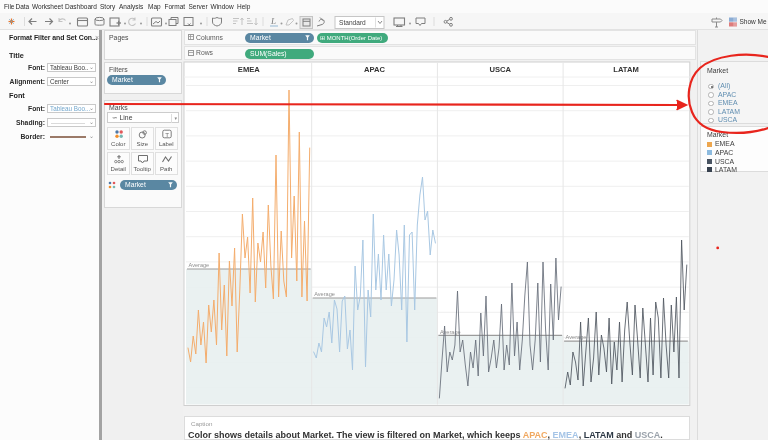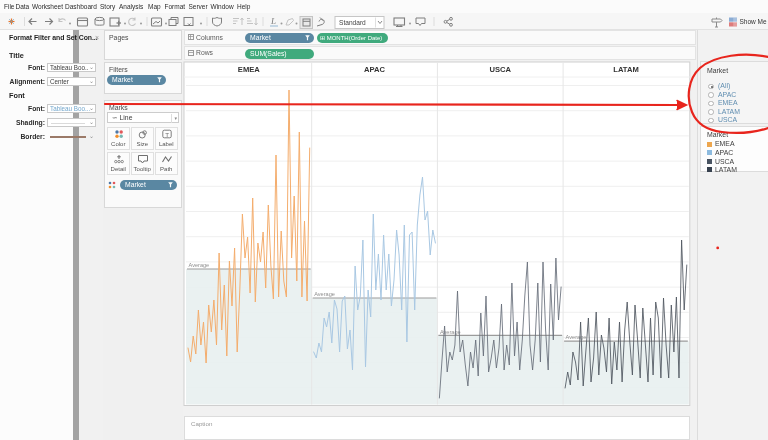--- a/index.html
+++ b/index.html
@@ -1,19 +1,19 @@
 <!DOCTYPE html>
 <html><head><meta charset="utf-8"><style>
 * { margin:0; padding:0; box-sizing:border-box; }
 html,body { width:768px; height:440px; font-family:"Liberation Sans",sans-serif; background:#f1f1f1; overflow:hidden; position:relative; }
 .abs { position:absolute; }
 .menubar { left:0; top:0; width:768px; height:13px; background:#fbfbfb; font-size:6.5px; color:#2b2b2b; }
 .menubar span { position:absolute; top:3px; white-space:nowrap; }
 .toolbar { left:0; top:13px; width:768px; height:17px; background:#f6f6f6; border-bottom:1px solid #e2e2e2; }
-.fmt { left:0; top:30px; width:79px; height:410px; background:#fcfcfc; border-right:6px solid #a3a3a3; }
+.fmt { left:0; top:30px; width:102px; height:410px; background:#fcfcfc; border-right:3px solid #a3a3a3; }
 .fmt .hdr { position:absolute; left:9px; top:4px; font-size:6.9px; font-weight:bold; color:#1e1e1e; white-space:nowrap; letter-spacing:-0.05px; }
 .fmt .x { position:absolute; left:95px; top:4px; font-size:7px; color:#888; }
 .sect { position:absolute; left:9px; font-size:7.3px; font-weight:bold; color:#1e1e1e; }
 .flabel { position:absolute; font-size:6.8px; font-weight:bold; color:#2b2b2b; text-align:right; width:44px; left:1px; white-space:nowrap; }
 .fdrop { position:absolute; left:47px; width:49px; height:9.5px; background:#fff; border:1px solid #c9c9c9; font-size:6.3px; color:#3c3c3c; line-height:8px; padding-left:2px; white-space:nowrap; overflow:hidden; }
 .fdrop .chev { position:absolute; right:1px; top:-1px; color:#8a8a8a; font-size:6px; }
 .cards { left:103px; top:30px; width:80px; height:410px; background:#f0f0f0; }
 .card { position:absolute; left:1px; width:78px; background:#fafafa; border:1px solid #d8d8d8; }
 .clabel { position:absolute; left:4px; top:3px; font-size:6.9px; color:#4b4b4b; }
 .pill { position:absolute; border-radius:5px; color:#fff; font-size:6.8px; line-height:10px; padding-left:5px; height:10px; white-space:nowrap; overflow:hidden; }
@@ -271,20 +271,21 @@
   <g stroke="#e8251d" fill="none" stroke-width="2.2" stroke-linecap="round">
     <path d="M 105,104 L 678,105"></path>
     <path d="M 677,100.5 L 686.5,105 L 677,109.5" fill="#e8251d" stroke-width="1.5"></path>
     <path d="M 768,57 C 745,52 715,55 700,68 C 688,79 686,98 692,112 C 697,124 706,130 722,132 C 738,134 756,132 768,128"></path>
   </g>
   <circle cx="717.7" cy="247.9" r="1.4" fill="#e8251d"></circle>
 </svg>
 
 <div class="abs caption">
   <div style="position:absolute;left:6px;top:3px;font-size:6.2px;color:#999">Caption</div>
+  <div style="position:absolute;left:3px;top:12.5px;font-size:9px;font-weight:bold;color:#323232;white-space:nowrap">Color shows details about Market. The view is filtered on Market, which keeps <span style="color:#f0a860">APAC</span>, <span style="color:#a5c4e6">EMEA</span>, <span style="color:#2c3845">LATAM</span> and <span style="color:#9aa2ab">USCA</span>.</div>
 </div>
 
 <div class="abs sidebar">
   <div class="scard" style="top:31px;height:63px">
     <div class="shead" style="top:5px">Market</div>
     <div class="radio" style="top:21.5px">
         <div style="position:absolute;left:1.5px;top:1.5px;width:2px;height:2px;background:#555;border-radius:50%"></div>
       </div>
     <div class="ritem" style="top:20px">(All)</div>
     <div class="radio" style="top:30.1px"></div>

